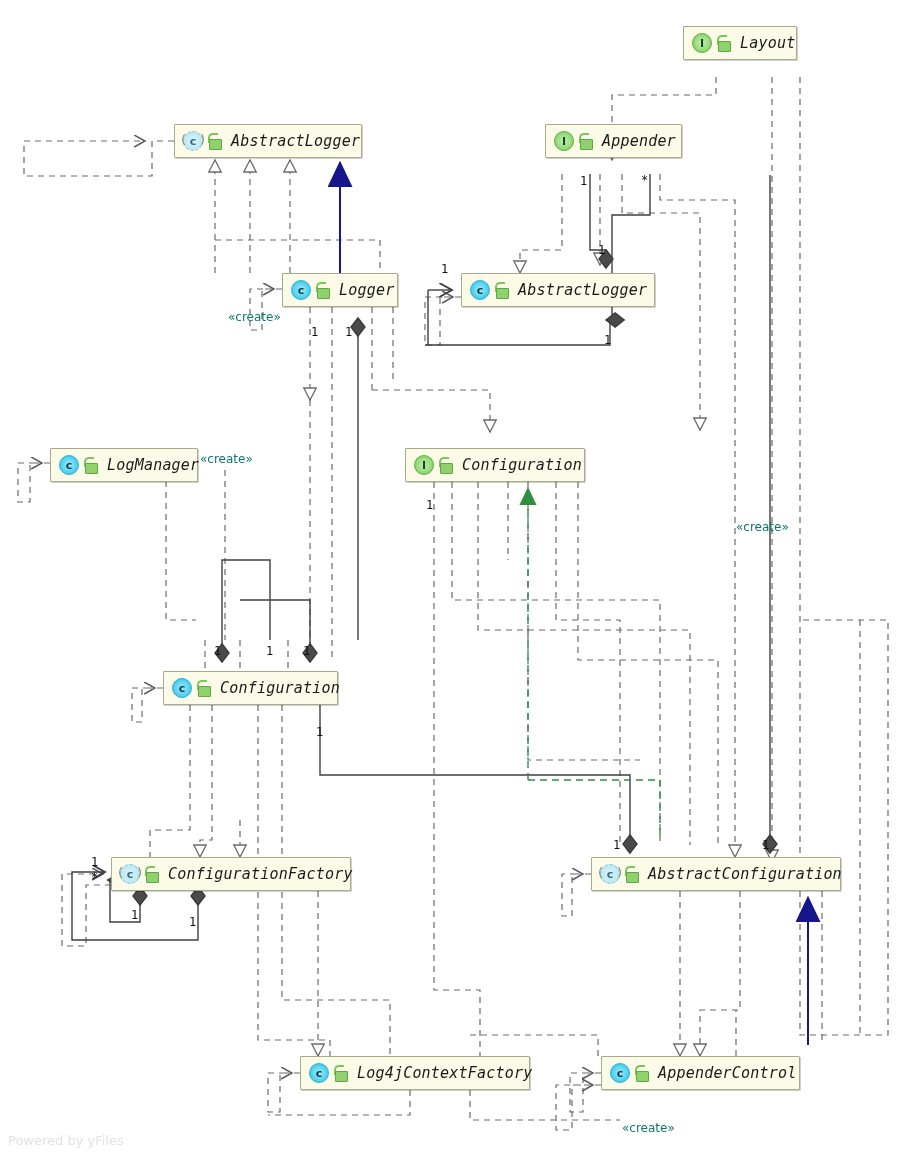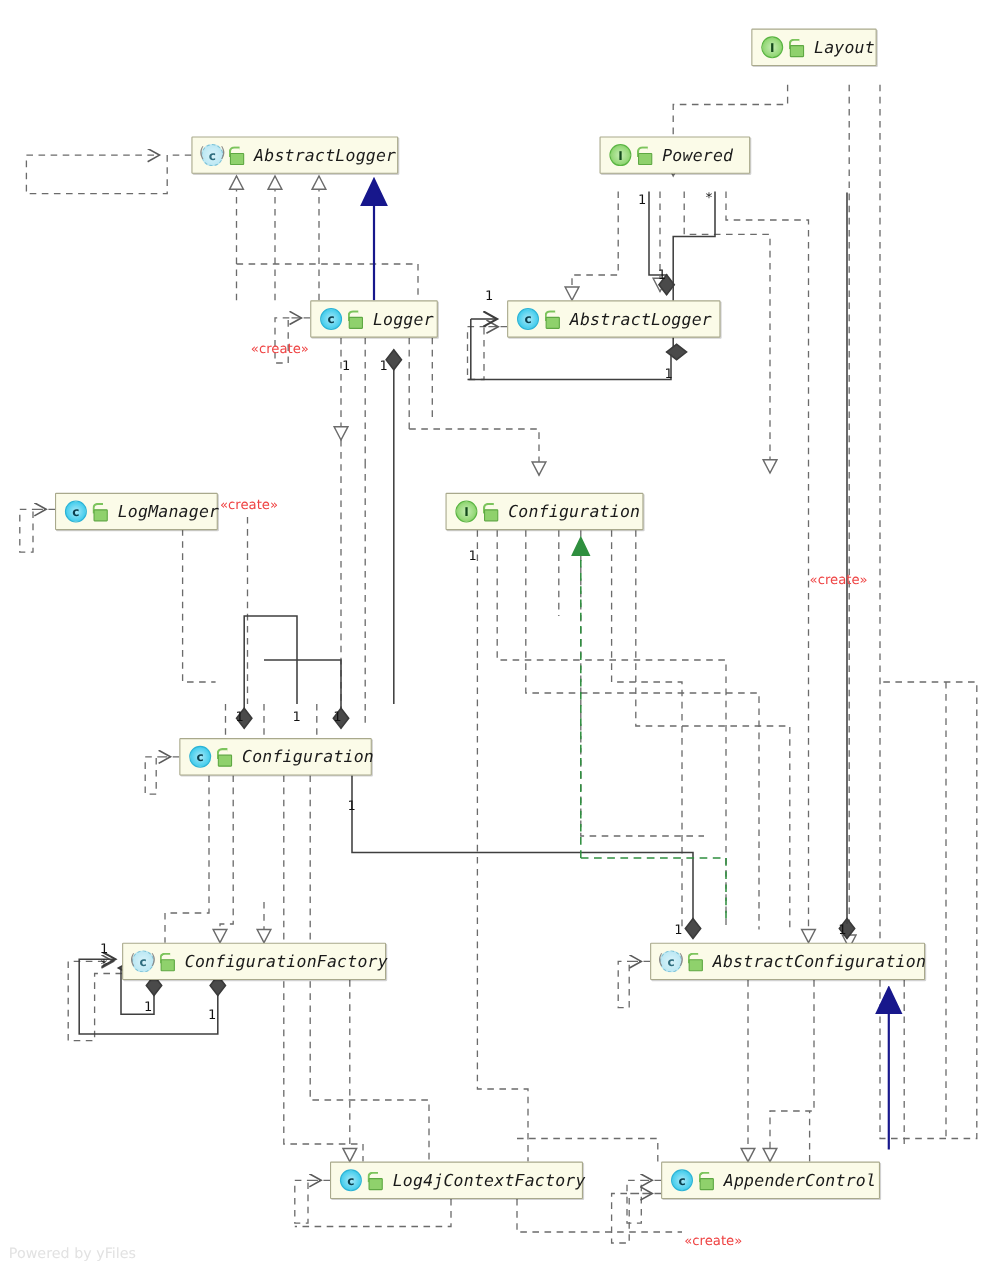--- a/index.html
+++ b/index.html
@@ -23,21 +23,21 @@
   .ic.abs:before{content:"(";position:absolute;left:-3px;top:0px;color:#8a8a8a;font-size:13px;font-weight:normal;}
   .ic.abs:after{content:")";position:absolute;right:-3px;top:0px;color:#8a8a8a;font-size:13px;font-weight:normal;}
   
   .ic.iface{border-radius:50%;background:radial-gradient(circle at 50% 50%,#c6edb4 0%,#97d97a 60%,#5fbd46 100%);
           border:1px solid #59b441;color:#14491c;font-size:11px;font-weight:bold;
           display:flex;align-items:center;justify-content:center;font-family:"DejaVu Sans",sans-serif;}
   
   .lockic .shackle{position:absolute;left:1px;top:0;width:8px;height:8px;border:2px solid #7cc45c;
         border-bottom:none;border-right:none;border-radius:5px 0 0 0;}
   .lockic .body{position:absolute;left:2px;top:6px;width:11px;height:9px;background:#8fd16c;border:1px solid #5fa843;border-radius:1px;}
-  .edge-label{position:absolute;font-family:"DejaVu Sans",sans-serif;font-size:12px;color:#ef4444;white-space:nowrap;}
+  .edge-label{position:absolute;font-family:"DejaVu Sans",sans-serif;font-size:12px;color:#0f766e;white-space:nowrap;}
   .mult{position:absolute;font-family:"DejaVu Sans Mono",monospace;font-size:12px;color:#111;}
   .wm{position:absolute;font-family:"DejaVu Sans",sans-serif;color:#e2e2e2;white-space:nowrap;}
   #wm-yfiles{left:8px;top:1133px;font-size:13px;}
   #wm-zhihu{left:728px;top:1112px;font-size:27px;color:#e4e4e4;letter-spacing:1px;}
 </style>
 </head>
 <body>
 
 <div id="stage">
 
@@ -192,21 +192,21 @@
       </span>
     <span class="nm">AbstractLogger</span>
   </div>
 
   <div class="node" style="left:545px;top:124px;width:137px;">
     <span class="ic iface">I</span>
     <span class="lockic">
         <i class="shackle"></i>
         <i class="body"></i>
       </span>
-    <span class="nm">Powered</span>
+    <span class="nm">Appender</span>
   </div>
 
   <div class="node" style="left:282px;top:273px;width:116px;">
     <span class="ic cls">c</span>
     <span class="lockic">
         <i class="shackle"></i>
         <i class="body"></i>
       </span>
     <span class="nm">Logger</span>
   </div>

